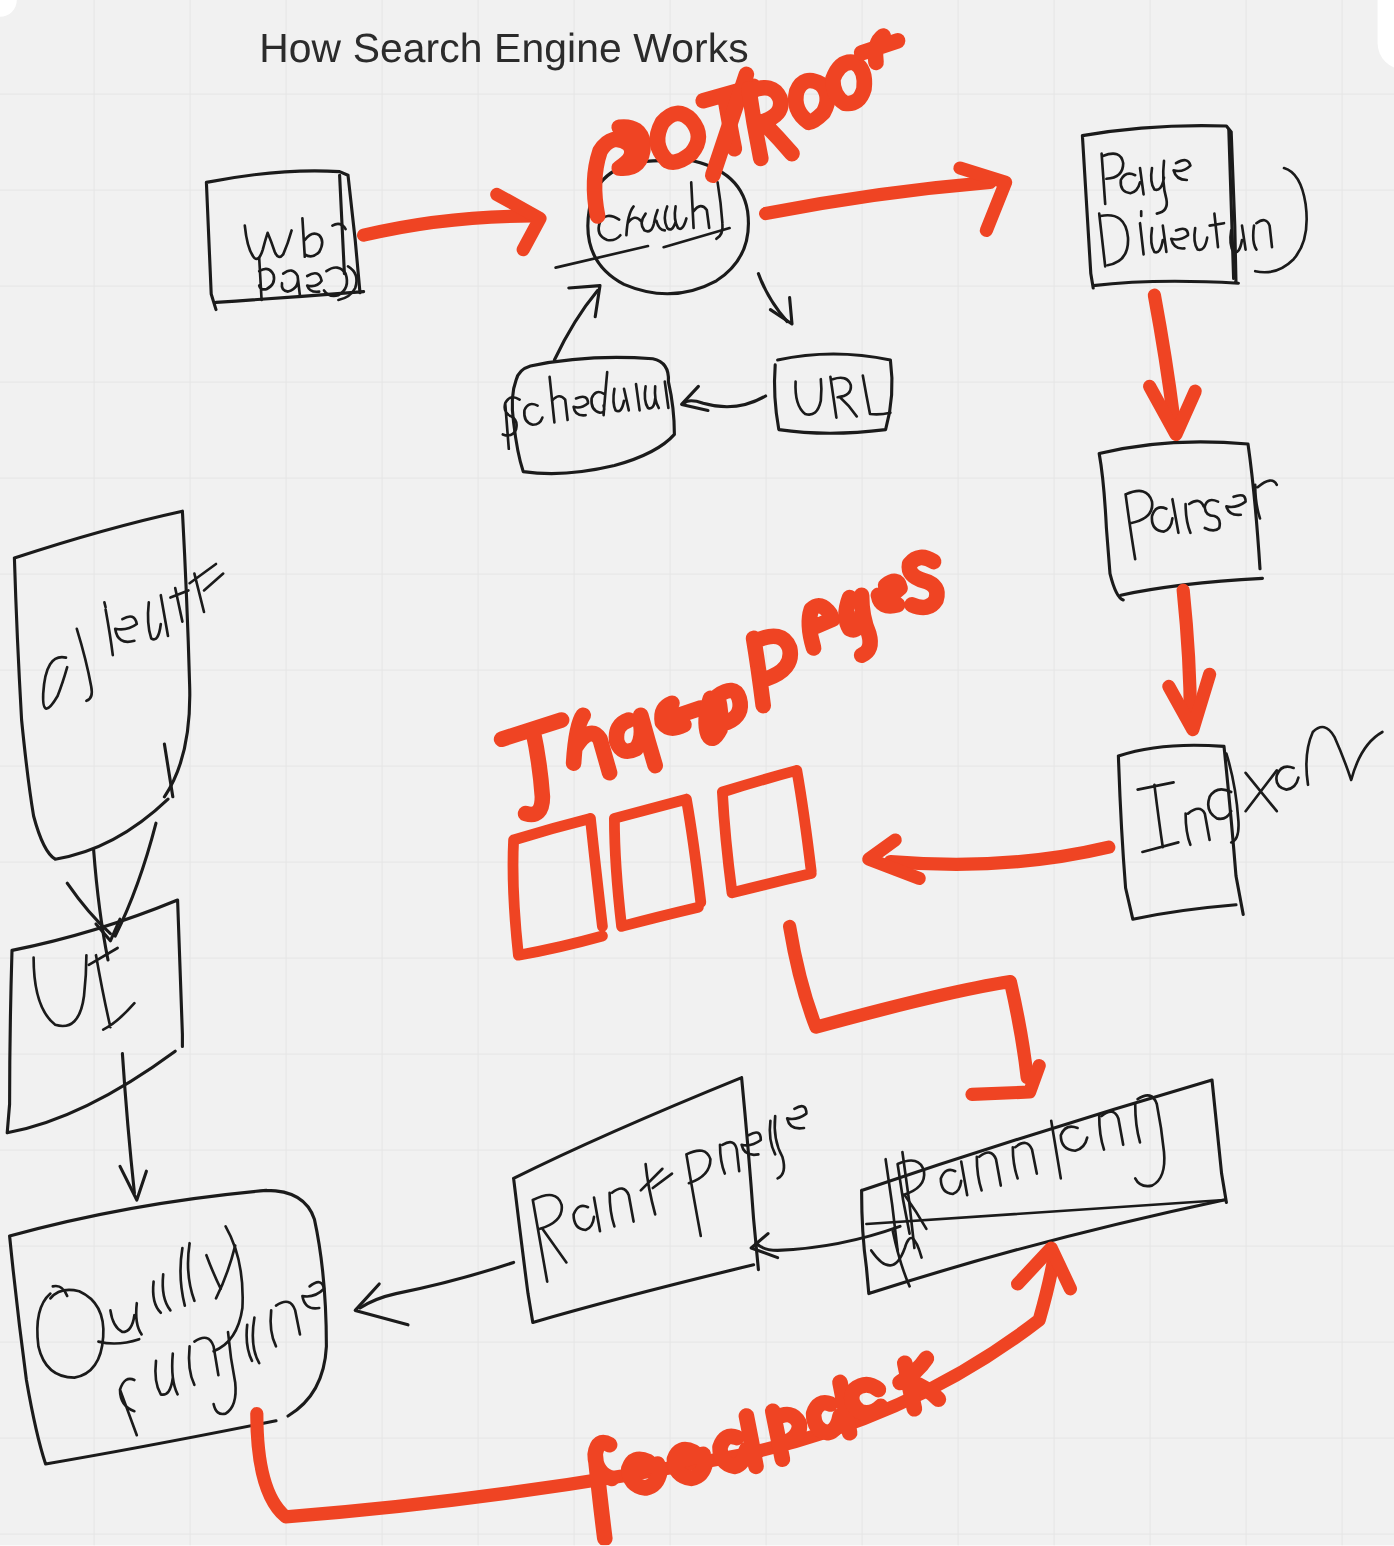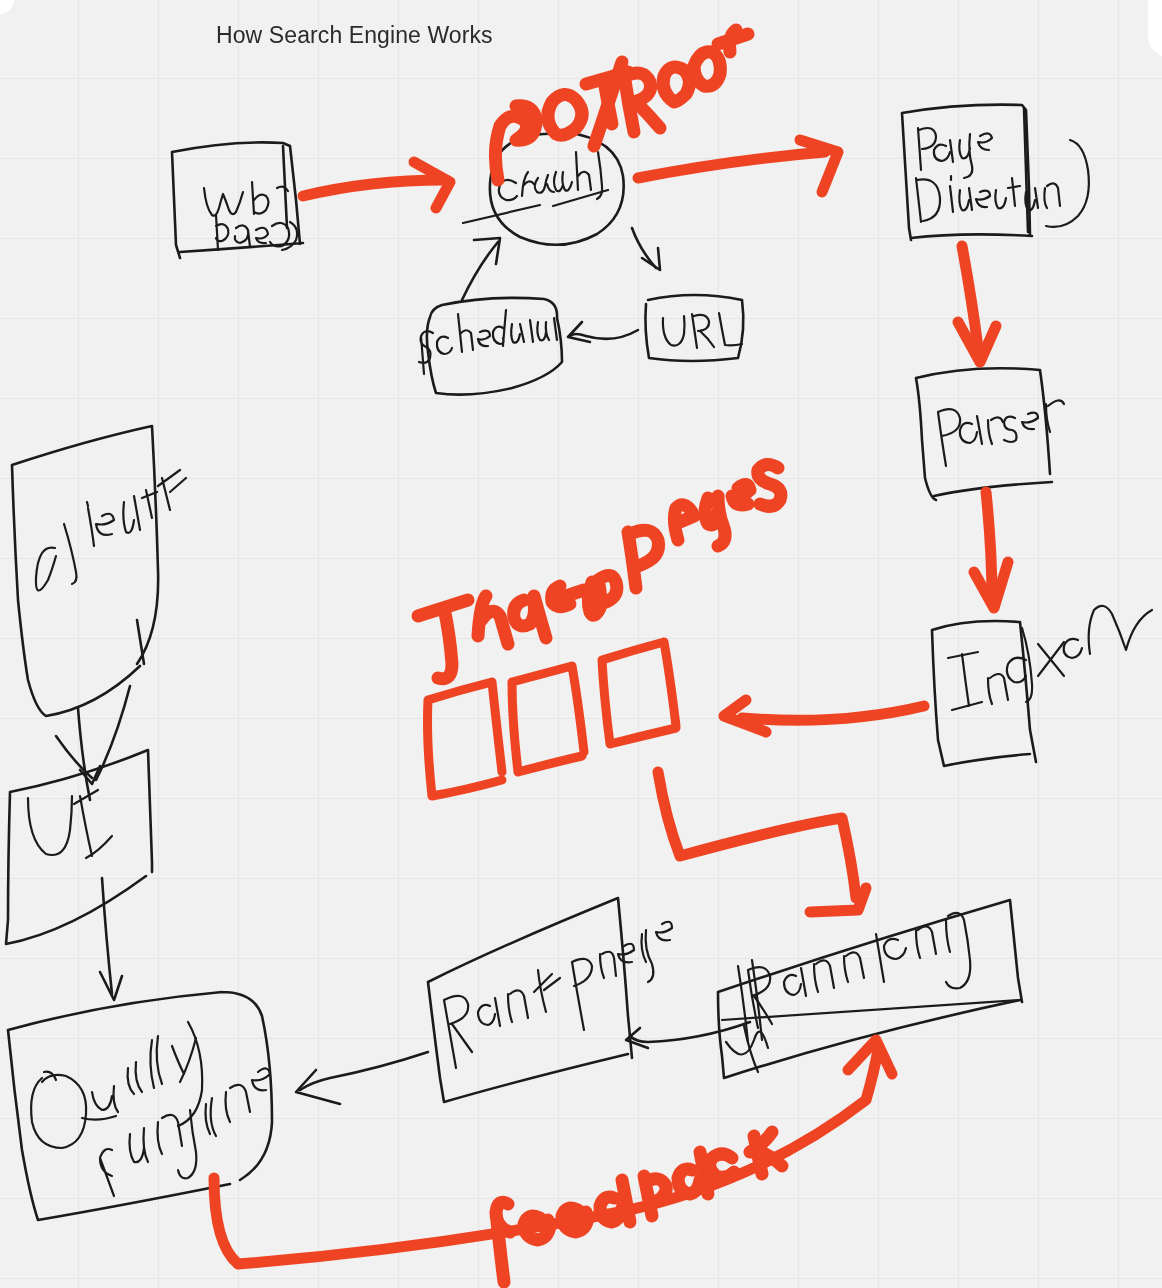--- a/index.html
+++ b/index.html
@@ -62,21 +62,21 @@
     stroke: #ef4423;
     stroke-width: 13;
     stroke-linecap: round;
     stroke-linejoin: round;
   }
   .title-text {
     position: absolute;
     left: 216px;
     top: 22px;
     font-family: "Liberation Sans", sans-serif;
-    font-size: 23px;
+    font-size: 34px;
     font-weight: 400;
     color: #2b2b2b;
     letter-spacing: 0.1px;
     white-space: nowrap;
   }
   .corner-panel {
     position: absolute;
     background: #ffffff;
   }
   #corner-tl {

